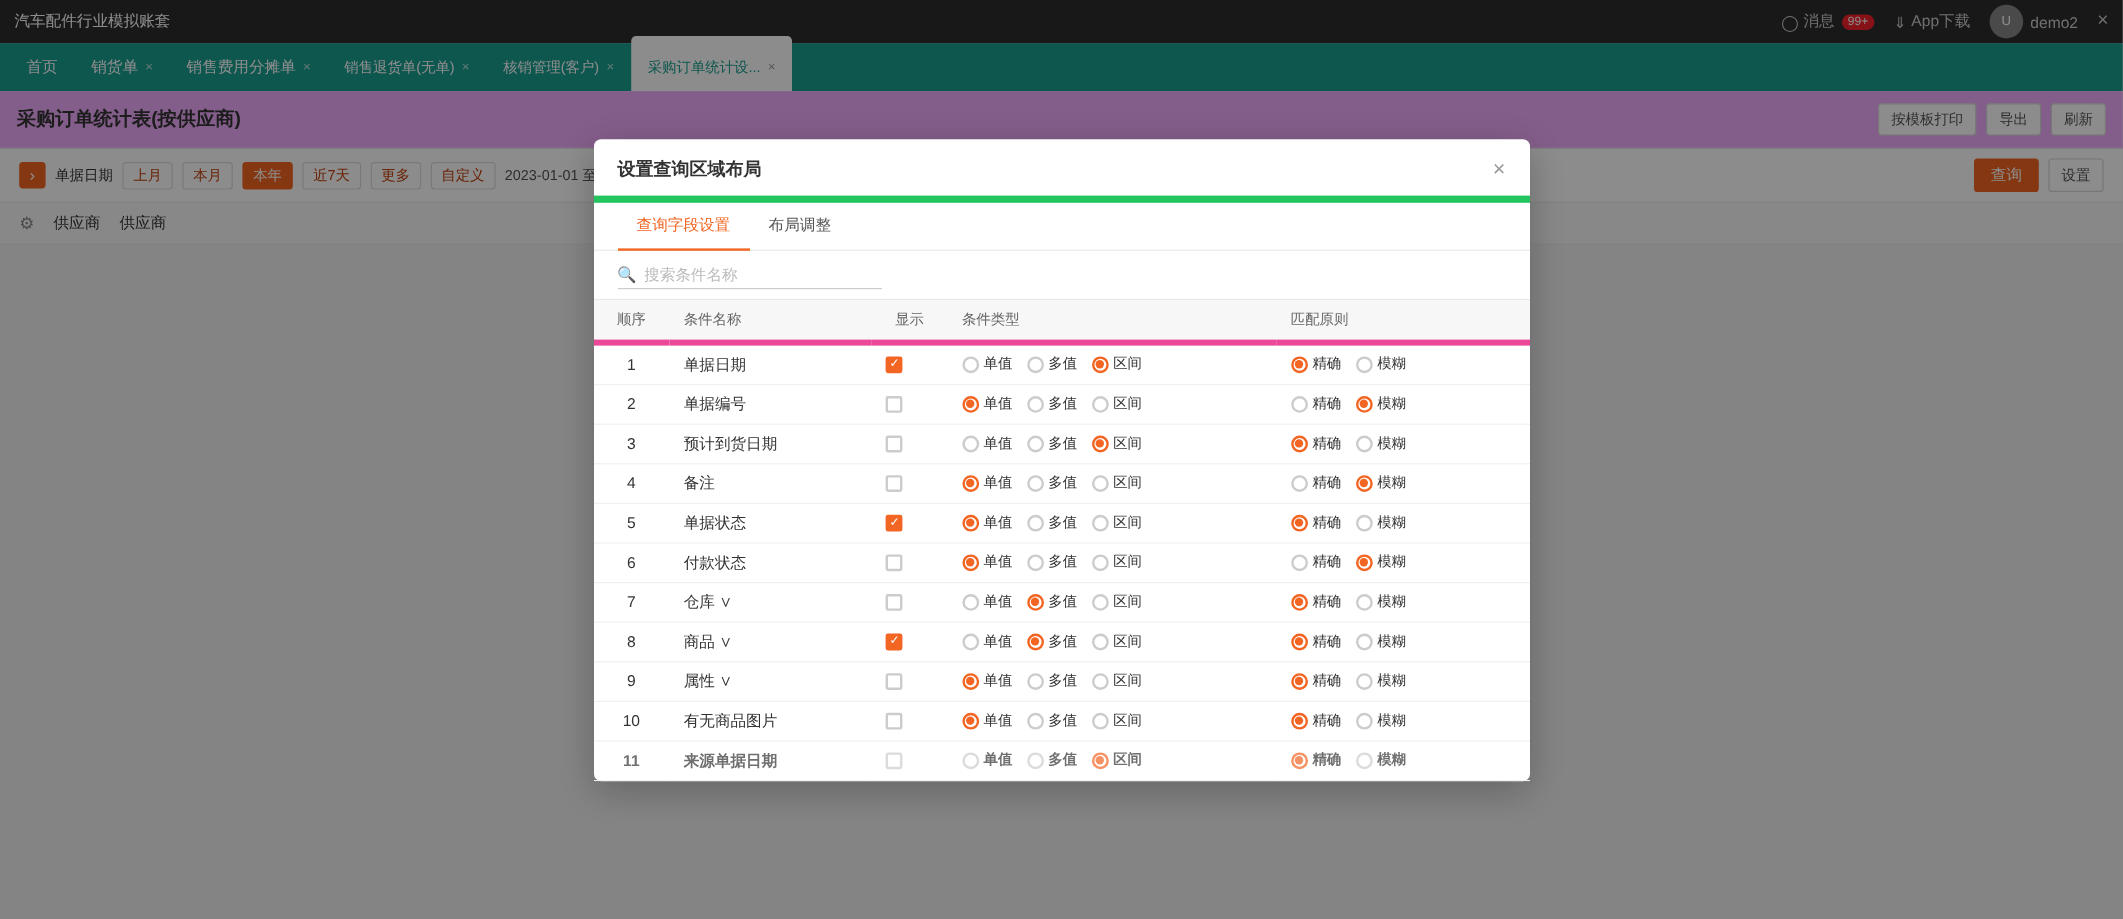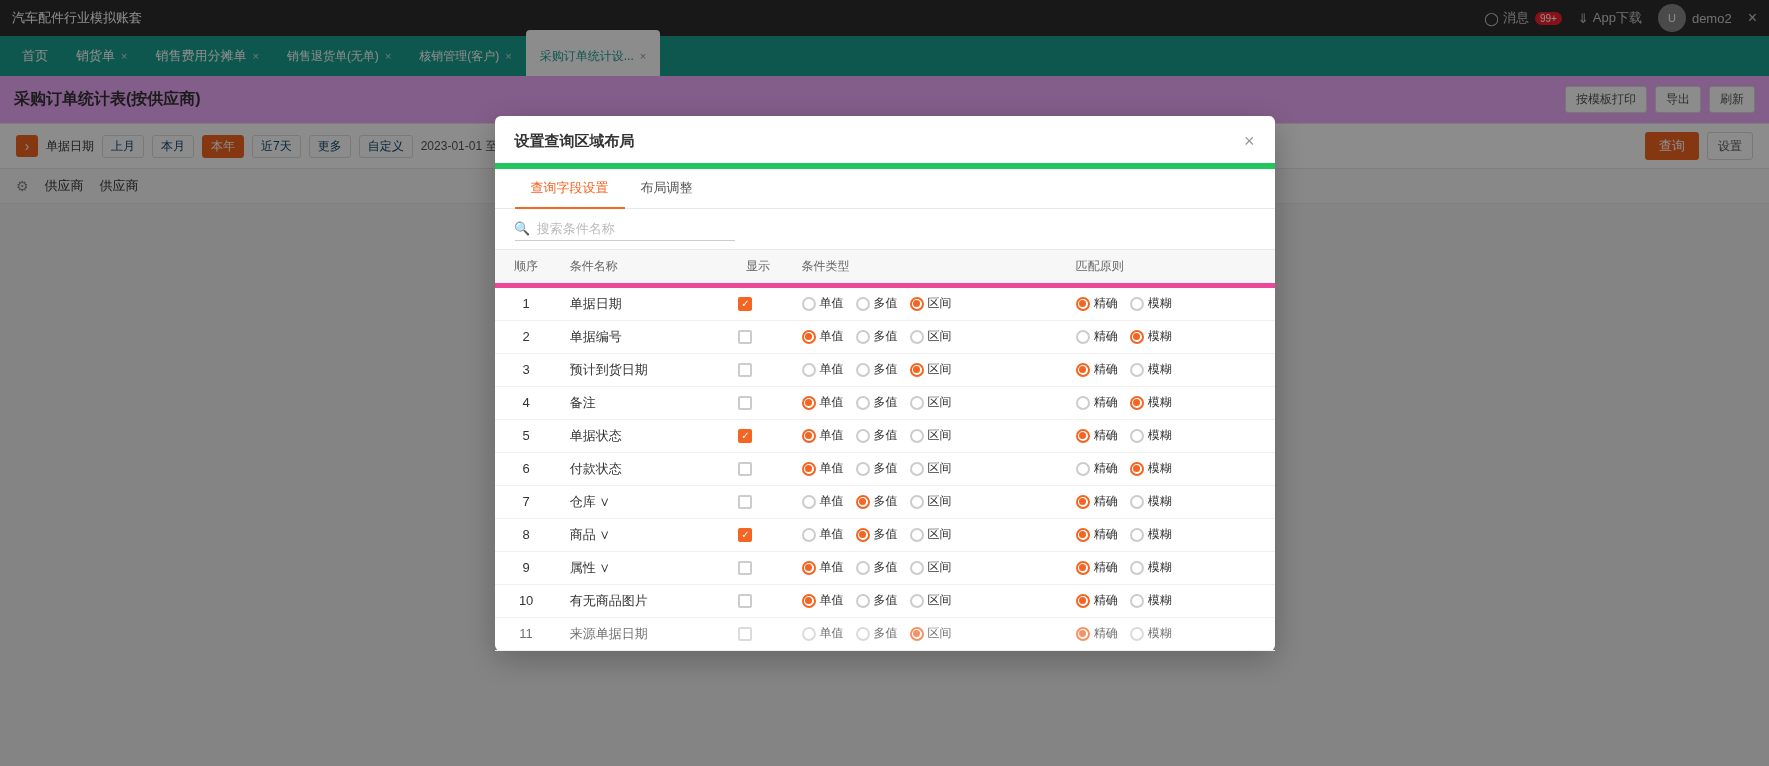--- a/index.html
+++ b/index.html
@@ -121,21 +121,21 @@
       display: flex; align-items: center; justify-content: center;
     }
     .date-label { font-size: 12px; color: #333; }
     .date-btn {
       padding: 2px 8px;
       border-radius: 3px;
       border: 1px solid #ddd;
       background: #fff;
       cursor: pointer;
       font-size: 12px;
-      color: #0c4a6e;
+      color: #c2410c;
     }
     .date-btn.active {
       background: #f26522;
       color: #fff;
       border-color: #f26522;
     }
     .date-range { font-size: 12px; color: #555; }
 
     
     .table-area {
@@ -784,21 +784,21 @@
                   <span class="radio-label">精确</span>
                 </label>
                 <label class="radio-item">
                   <span class="radio-circle"></span>
                   <span class="radio-label">模糊</span>
                 </label>
               </div>
             </td>
           </tr>
 
-          <tr style="opacity:0.7;">
+          <tr style="opacity:0.7;font-weight:bold;">
             <td class="order-plain">11</td>
             <td>来源单据日期</td>
             <td style="text-align:center;">
               <span class="checkbox-box"></span>
             </td>
             <td>
               <div class="radio-group">
                 <label class="radio-item">
                   <span class="radio-circle"></span>
                   <span class="radio-label">单值</span>

